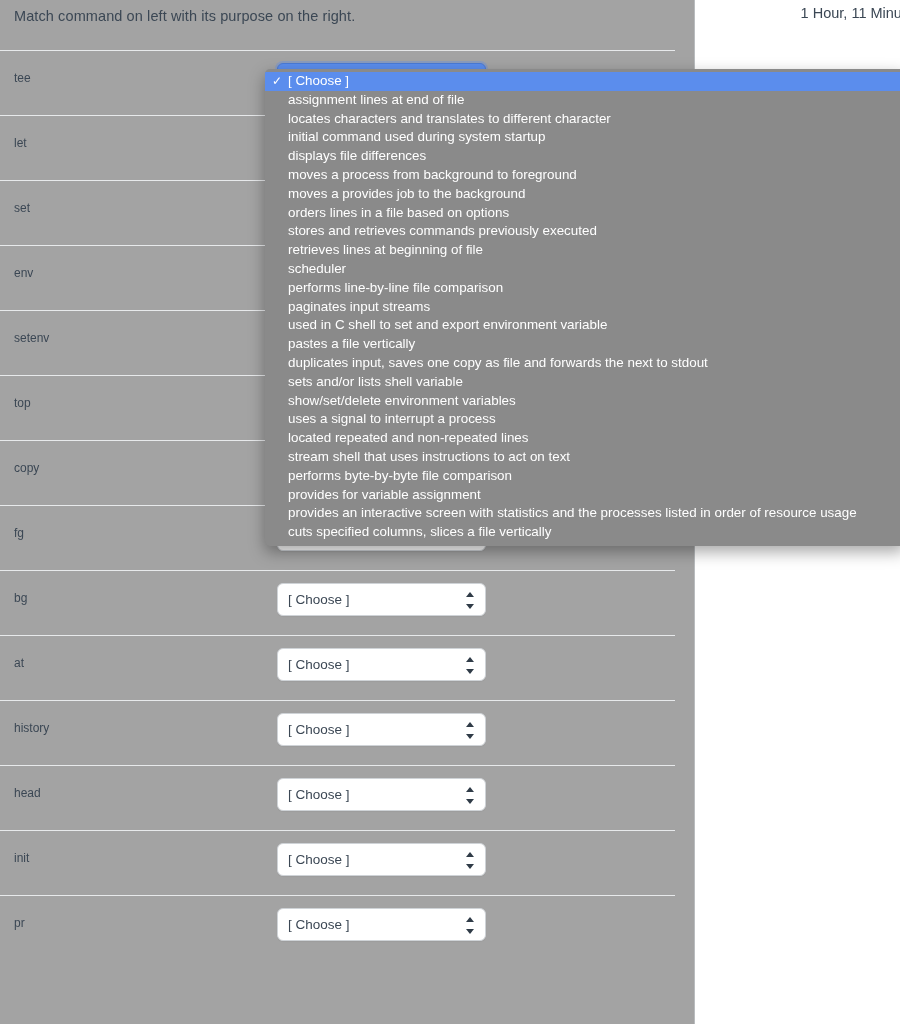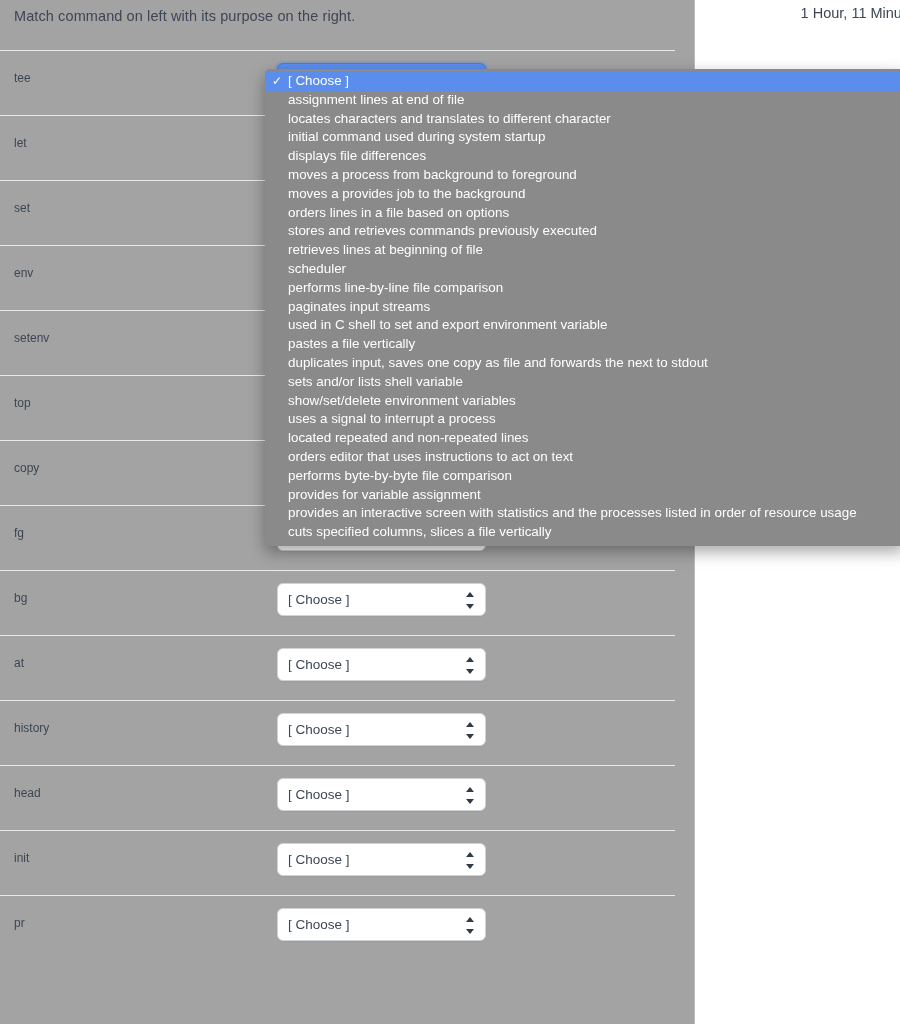--- a/index.html
+++ b/index.html
@@ -359,20 +359,20 @@
       <div class="dd-option"><span>scheduler</span></div>
       <div class="dd-option"><span>performs line-by-line file comparison</span></div>
       <div class="dd-option"><span>paginates input streams</span></div>
       <div class="dd-option"><span>used in C shell to set and export environment variable</span></div>
       <div class="dd-option"><span>pastes a file vertically</span></div>
       <div class="dd-option"><span>duplicates input, saves one copy as file and forwards the next to stdout</span></div>
       <div class="dd-option"><span>sets and/or lists shell variable</span></div>
       <div class="dd-option"><span>show/set/delete environment variables</span></div>
       <div class="dd-option"><span>uses a signal to interrupt a process</span></div>
       <div class="dd-option"><span>located repeated and non-repeated lines</span></div>
-      <div class="dd-option"><span>orders editor that uses instructions to act on text</span></div>
+      <div class="dd-option"><span>stream shell that uses instructions to act on text</span></div>
       <div class="dd-option"><span>performs byte-by-byte file comparison</span></div>
       <div class="dd-option"><span>provides for variable assignment</span></div>
       <div class="dd-option"><span>provides an interactive screen with statistics and the processes listed in order of resource usage</span></div>
       <div class="dd-option"><span>cuts specified columns, slices a file vertically</span></div>
     </div>
 
 </div>
 
 </body></html>

